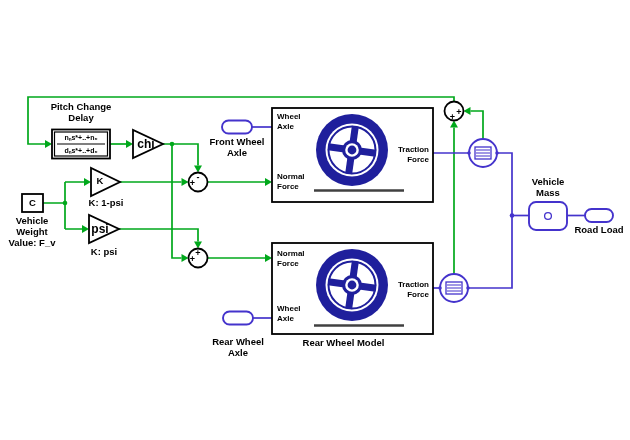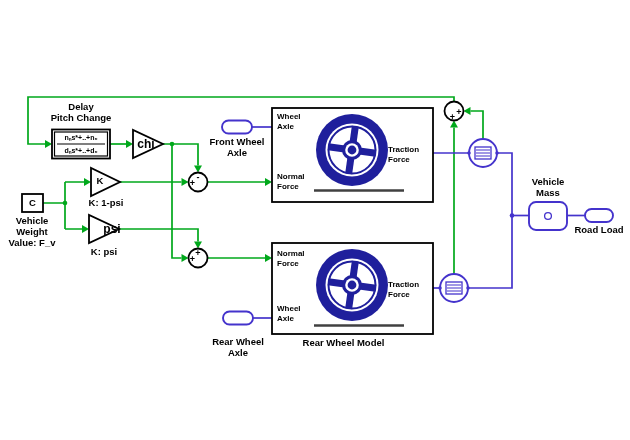--- a/index.html
+++ b/index.html
@@ -21,21 +21,21 @@
   .ground{stroke:var(--ground);stroke-width:2.6}
   .dotg{fill:var(--signal)}
   .dotp{fill:var(--physical)}
   .frac{stroke:#000;stroke-width:1.2}
   .sign{font:bold 9px "Liberation Sans",sans-serif;fill:#000;text-anchor:middle}
   .lbl{position:absolute;font-weight:bold;color:#000;text-align:center;
        font-size:9.5px;line-height:11px;white-space:nowrap;}
   .lbl span{display:block;}
   .port-lbl{position:absolute;font-weight:bold;color:#000;font-size:8px;
             line-height:9.5px;text-align:left;white-space:nowrap;}
-  .port-lbl.right{}
+  .port-lbl.right{text-align:right;}
   .port-lbl span{display:block;}
   .gain-lbl{position:absolute;font-weight:bold;color:#000;text-align:center;
             font-size:12px;line-height:10px;white-space:nowrap;}
   .tf-txt{position:absolute;font-weight:bold;color:#000;text-align:center;
           font-size:7px;line-height:8px;white-space:nowrap;}
 </style>
 </head>
 <body>
 
 <div id="canvas">
@@ -170,29 +170,29 @@
       <circle class="dotp" cx="468" cy="288" r="1.8"></circle>
     </g>
 
     <g>
       <rect class="pv" x="529" y="202" width="38" height="28" rx="7"></rect>
       <circle class="pvthin" cx="548" cy="216" r="3.4"></circle>
     </g>
   </svg>
 
   <div class="lbl" style="left:26px;top:101px;width:110px;">
+    <span>Pitch Change</span>
     <span>Delay</span>
-    <span>Pitch Change</span>
   </div>
   <div class="tf-txt" style="left:54px;top:133.5px;width:54px;">nₙs*+..+n₀</div>
   <div class="tf-txt" style="left:54px;top:146.5px;width:54px;">dₙs*+..+d₀</div>
 
   <div class="gain-lbl" style="left:134px;top:139px;width:24px;">chi</div>
   <div class="gain-lbl" style="left:92px;top:176px;width:16px;font-size:9.5px;">K</div>
-  <div class="gain-lbl" style="left:89px;top:223.5px;width:22px;padding-left:12px;">psi</div>
+  <div class="gain-lbl" style="left:89px;top:223.5px;width:22px;">psi</div>
   <div class="lbl" style="left:66px;top:197px;width:80px;">K: 1-psi</div>
   <div class="lbl" style="left:64px;top:246px;width:80px;">K: psi</div>
 
   <div class="gain-lbl" style="left:22px;top:198px;width:21px;font-size:9.5px;">C</div>
   <div class="lbl" style="left:1px;top:215px;width:62px;">
     <span>Vehicle</span>
     <span>Weight</span>
     <span>Value: F_v</span>
   </div>
 

